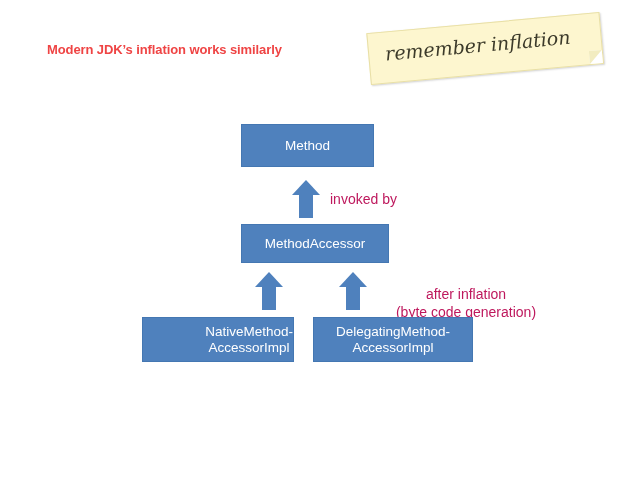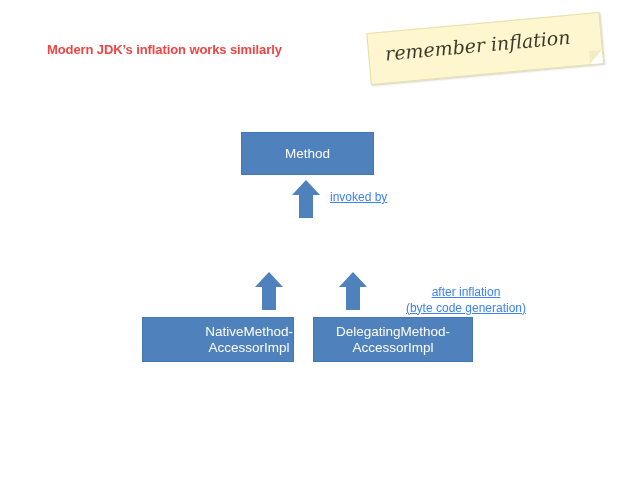--- a/index.html
+++ b/index.html
@@ -80,21 +80,21 @@
     color: #ffffff;
     display: flex;
     align-items: center;
     justify-content: center;
     text-align: center;
     font-size: 13.5px;
     line-height: 1.18;
     box-sizing: border-box;
     border: 1px solid #4477b2;
   }
-  #box-method      { left: 241px; top: 132px; width: 133px; height: 43px; }
+  #box-method      { left: 241px; top: 124px; width: 133px; height: 43px; }
   #box-accessor    { left: 241px; top: 224px; width: 148px; height: 39px; }
   #box-native      { left: 142px; top: 317px; width: 152px; height: 45px; justify-content: flex-end; }
   #box-delegating  { left: 313px; top: 317px; width: 160px; height: 45px; }
 
   
   .uparrow {
     position: absolute;
   }
   .uparrow .shaft {
     position: absolute;
@@ -113,26 +113,25 @@
     border-left: 14px solid transparent;
     border-right: 14px solid transparent;
     border-bottom: 15px solid #4f81bd;
   }
   #arrow-invoked   { left: 292px; top: 180px; width: 28px; height: 40px; }
   #arrow-before    { left: 255px; top: 272px; width: 28px; height: 42px; }
   #arrow-after     { left: 339px; top: 272px; width: 28px; height: 42px; }
 
   .caption {
     position: absolute;
-    font-size: 12px;
-    color: #3b82f6;
+    font-size: 14px;
+    color: #be185d;
     line-height: 1.3;
     text-align: center;
     white-space: nowrap;
-    text-decoration: underline;
   }
   #cap-invoked { left: 330px; top: 190px; text-align: left; }
   #cap-before  { left: 140px; top: 274px; width: 110px; }
   #cap-after   { left: 371px; top: 274px; width: 190px; margin-top: 11px; }
 </style>
 </head>
 <body>
 
 <div id="slide">
 
@@ -148,20 +147,23 @@
   <div class="box" id="box-method">
     <span>Method</span>
   </div>
 
   <div class="uparrow" id="arrow-invoked">
     <div class="head"></div>
     <div class="shaft"></div>
   </div>
   <div class="caption" id="cap-invoked">invoked by</div>
 
+  <div class="box" id="box-accessor">
+    <span>MethodAccessor</span>
+  </div>
 
   <div class="uparrow" id="arrow-before">
     <div class="head"></div>
     <div class="shaft"></div>
   </div>
 
   <div class="uparrow" id="arrow-after">
     <div class="head"></div>
     <div class="shaft"></div>
   </div>

